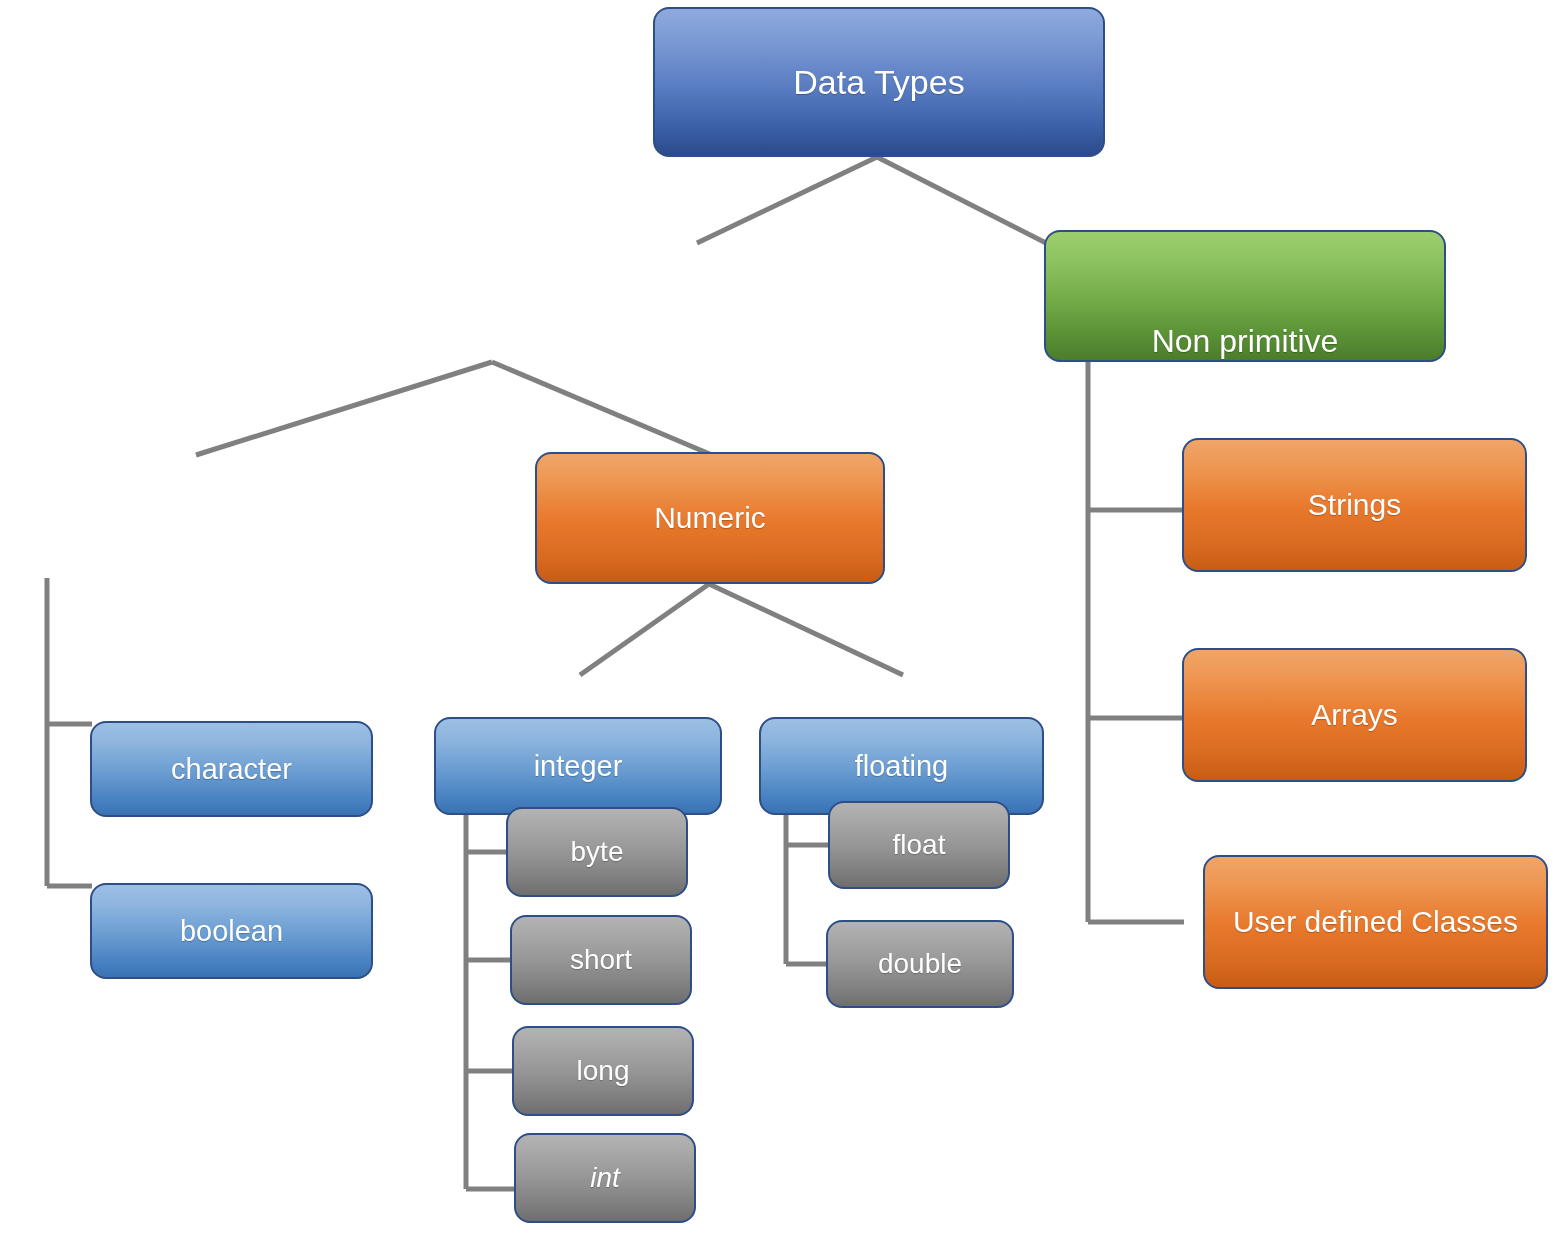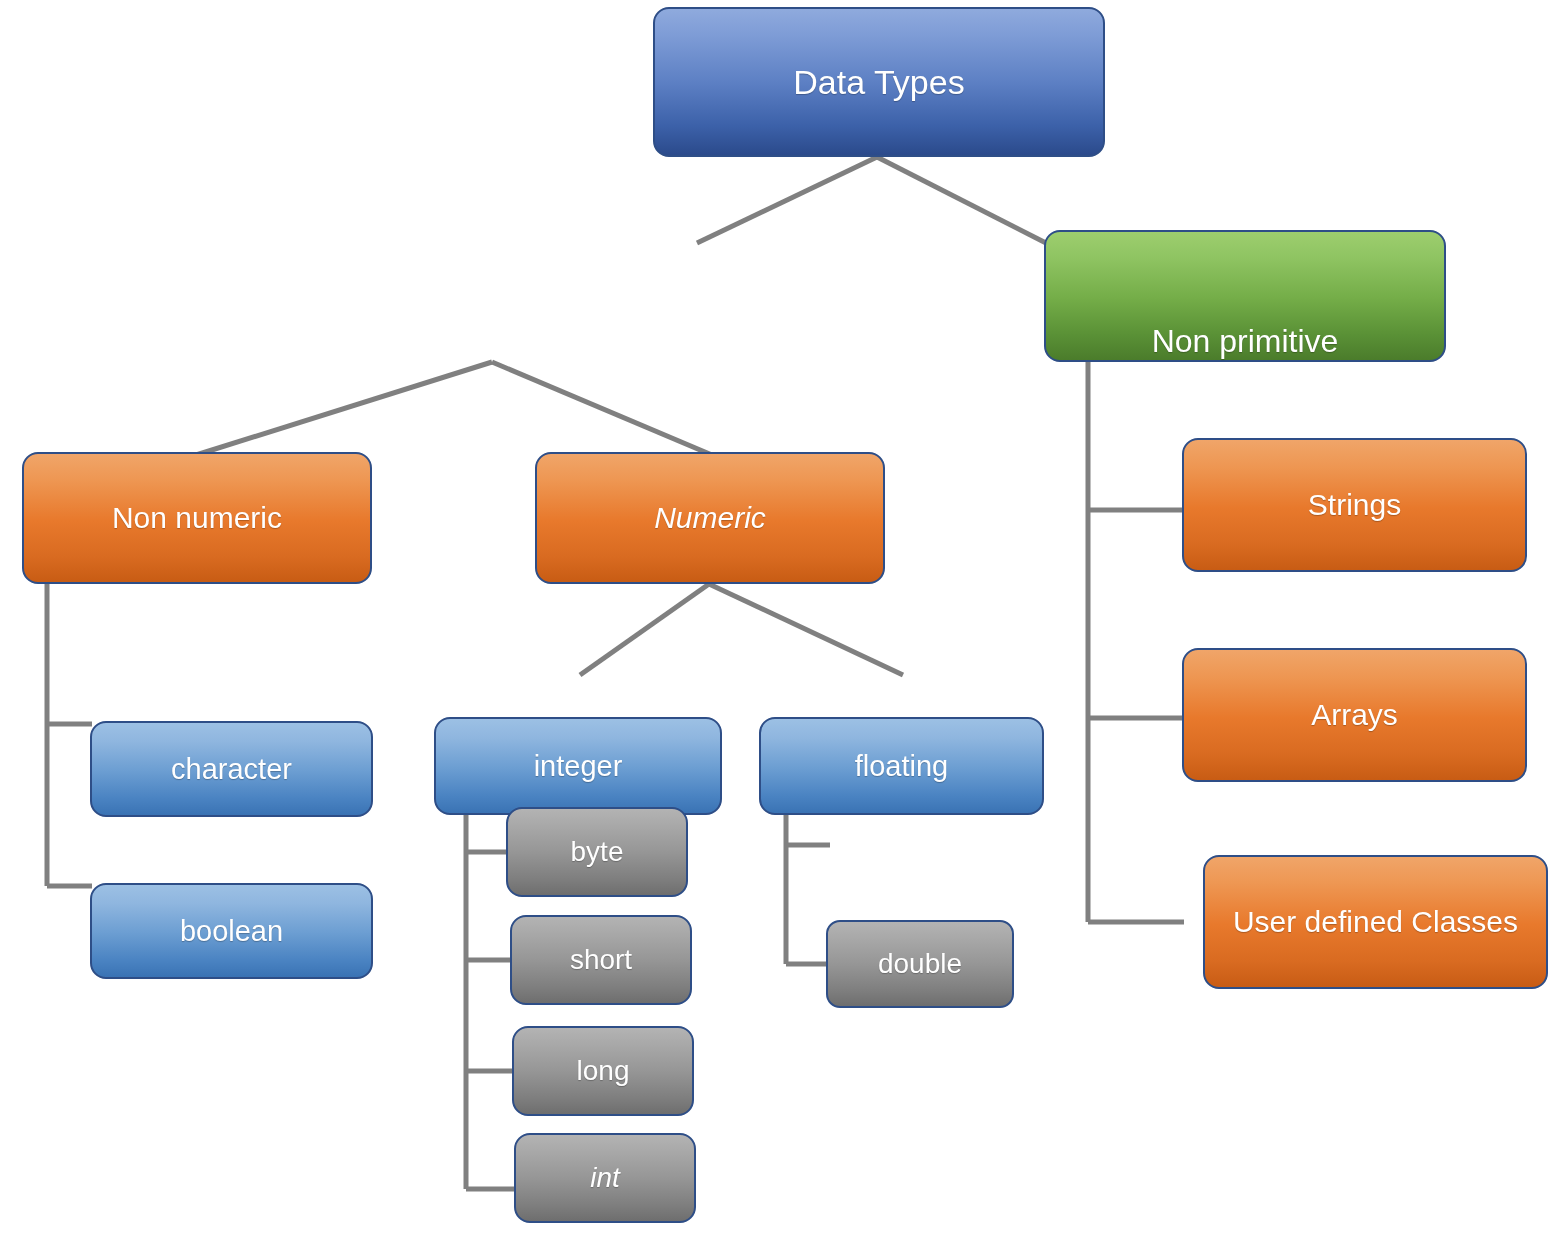--- a/index.html
+++ b/index.html
@@ -96,25 +96,22 @@
 
   <div class="node t-blue" style="left:653px; top:7px; width:452px; height:150px; font-size:34px;">
     <span class="lbl">Data Types</span>
   </div>
 
 
   <div class="node t-green" style="left:1044px; top:230px; width:402px; height:132px; font-size:32px;align-items:flex-end;">
     <span class="lbl">Non primitive</span>
   </div>
 
-  <div class="node t-orange" style="left:22px; top:452px; width:350px; height:132px; font-size:30px;">
-    <span class="lbl">Non numeric</span>
-  </div>
 
-  <div class="node t-orange" style="left:535px; top:452px; width:350px; height:132px; font-size:30px;font-style:italic;">
+  <div class="node t-orange" style="left:535px; top:452px; width:350px; height:132px; font-size:30px;">
     <span class="lbl">Numeric</span>
   </div>
 
   <div class="node t-ltblue" style="left:90px; top:676px; width:283px; height:96px; font-size:29px;">
     <span class="lbl">character</span>
   </div>
 
   <div class="node t-ltblue" style="left:90px; top:838px; width:283px; height:96px; font-size:29px;">
     <span class="lbl">boolean</span>
   </div>
@@ -136,22 +133,25 @@
   </div>
 
   <div class="node t-gray" style="left:512px; top:1026px; width:182px; height:90px; font-size:28px;text-align:right;">
     <span class="lbl">long</span>
   </div>
 
   <div class="node t-gray" style="left:514px; top:1133px; width:182px; height:90px; font-size:28px;font-style:italic;">
     <span class="lbl">int</span>
   </div>
 
+  <div class="node t-gray" style="left:828px; top:801px; width:182px; height:88px; font-size:28px;">
+    <span class="lbl">float</span>
+  </div>
 
-  <div class="node t-gray" style="left:826px; top:920px; width:188px; height:88px; font-size:28px;border-radius:14px;">
+  <div class="node t-gray" style="left:826px; top:920px; width:188px; height:88px; font-size:28px;">
     <span class="lbl">double</span>
   </div>
 
   <div class="node t-orange" style="left:1182px; top:438px; width:345px; height:134px; font-size:30px;">
     <span class="lbl">Strings</span>
   </div>
 
   <div class="node t-orange" style="left:1182px; top:648px; width:345px; height:134px; font-size:30px;">
     <span class="lbl">Arrays</span>
   </div>

